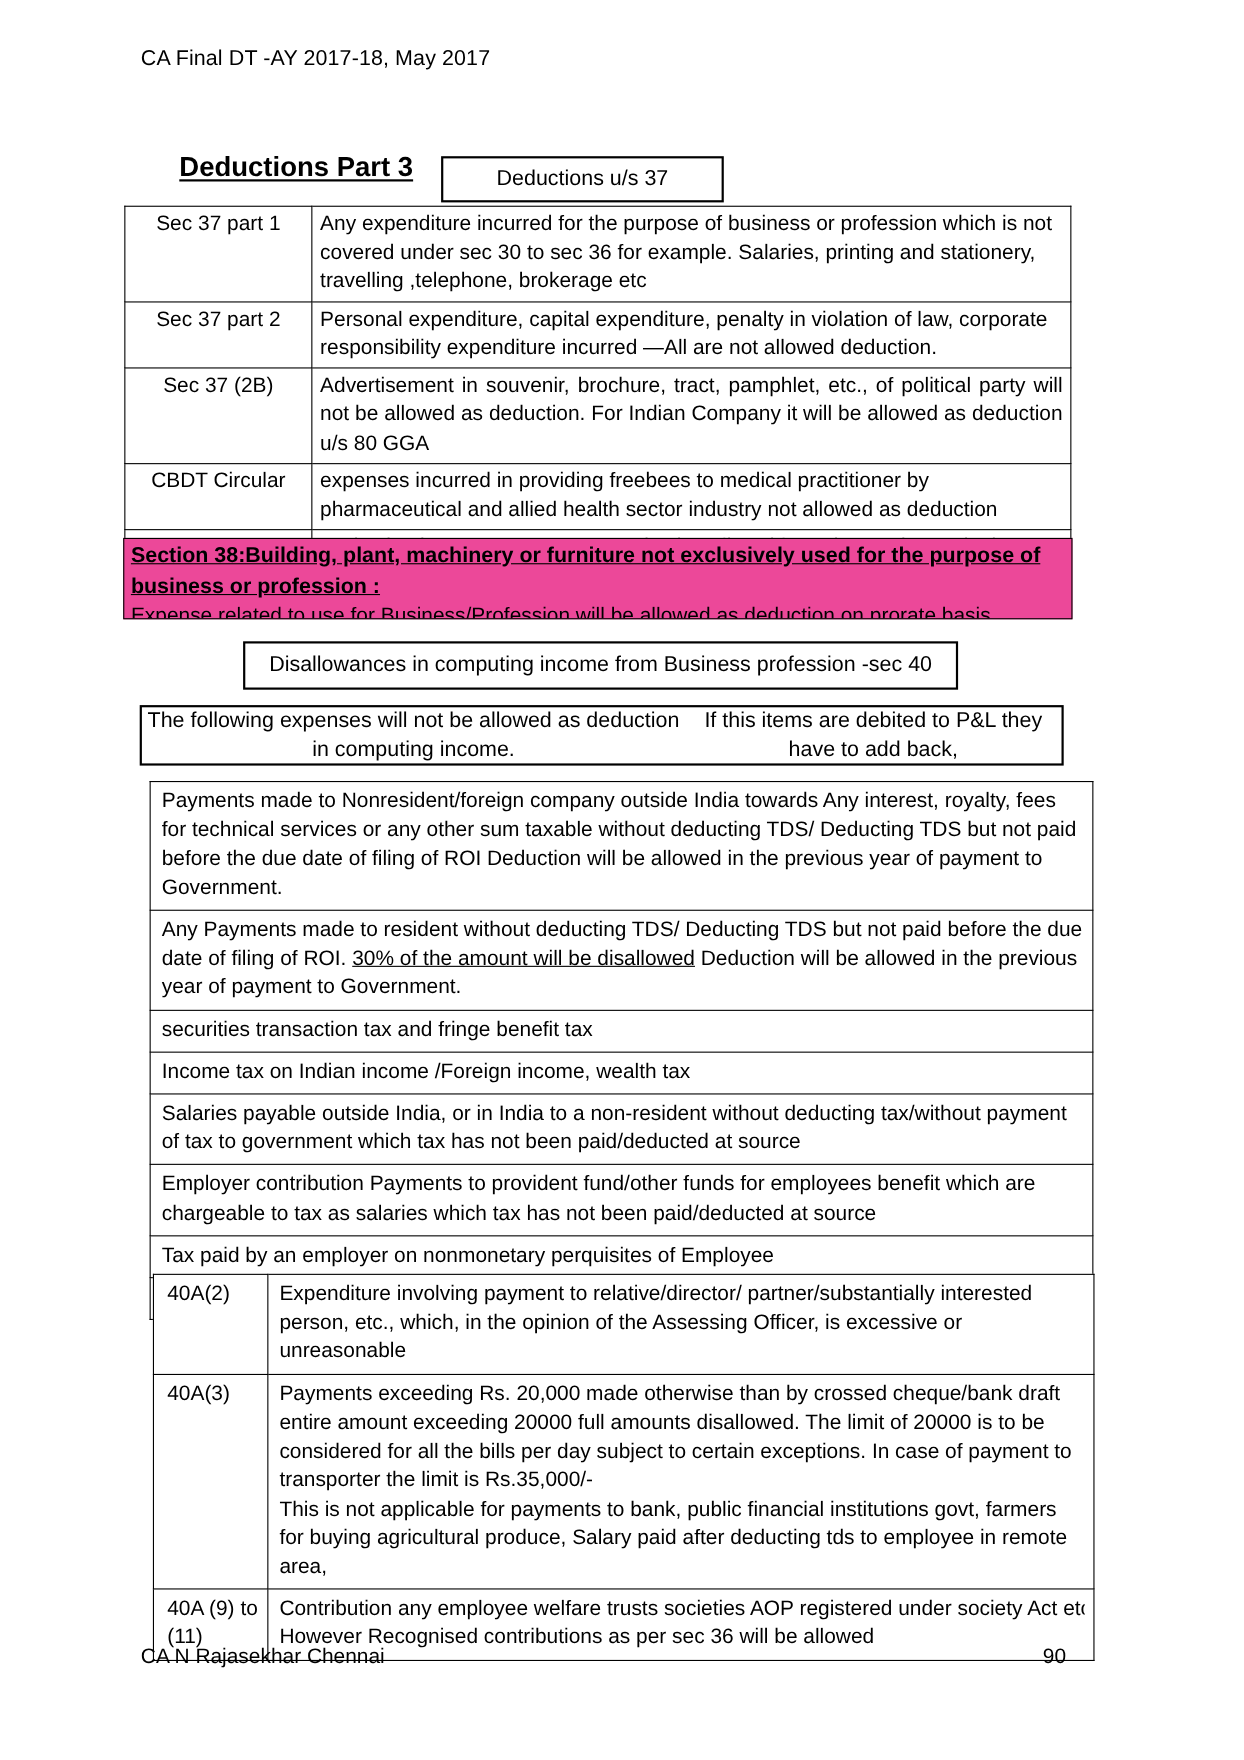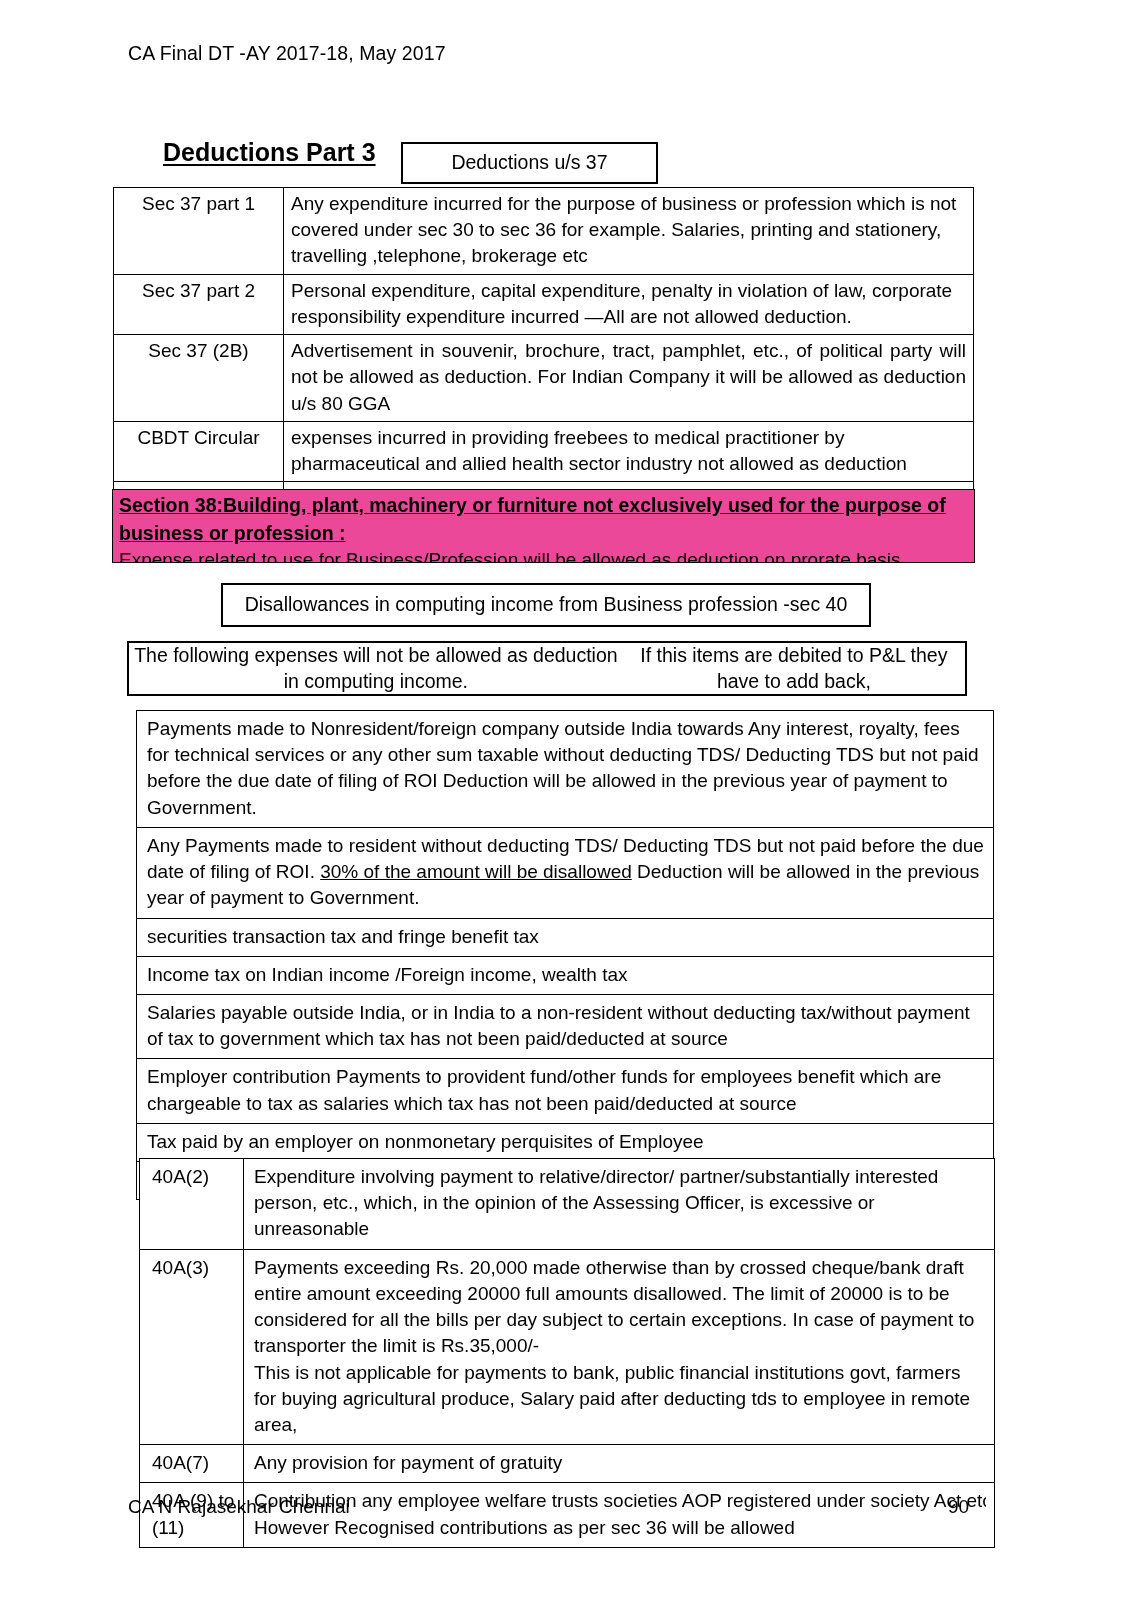--- a/index.html
+++ b/index.html
@@ -277,24 +277,20 @@
         <td class="body">Expenditure involving payment to relative/director/ partner/substantially interested person, etc., which, in the opinion of the Assessing Officer, is excessive or unreasonable</td>
       </tr>
       <tr>
         <td class="label">40A(3)</td>
         <td class="body">
           <span style="display:block">Payments exceeding Rs. 20,000 made otherwise than by crossed cheque/bank draft entire amount exceeding 20000 full amounts disallowed. The limit of 20000 is to be considered for all the bills per day subject to certain exceptions. In case of payment to transporter the limit is Rs.35,000/-</span>
           <span style="display:block">This is not applicable for payments to bank, public financial institutions govt, farmers for buying agricultural produce, Salary paid after deducting tds to employee in remote area,</span>
         </td>
       </tr>
       <tr>
-        <td class="label">40A(7)</td>
-        <td class="body nowrap-cell">Any provision for payment of gratuity</td>
-      </tr>
-      <tr>
         <td class="label">
           <span style="display:block;text-align:left">40A (9) to</span>
           <span style="display:block;text-align:left">(11)</span>
         </td>
         <td class="body">
           <span class="clip">Contribution any employee welfare trusts societies AOP registered under society Act etc.</span>
           <span class="clip">However Recognised contributions as per sec 36 will be allowed</span>
         </td>
       </tr>
     </tbody>

